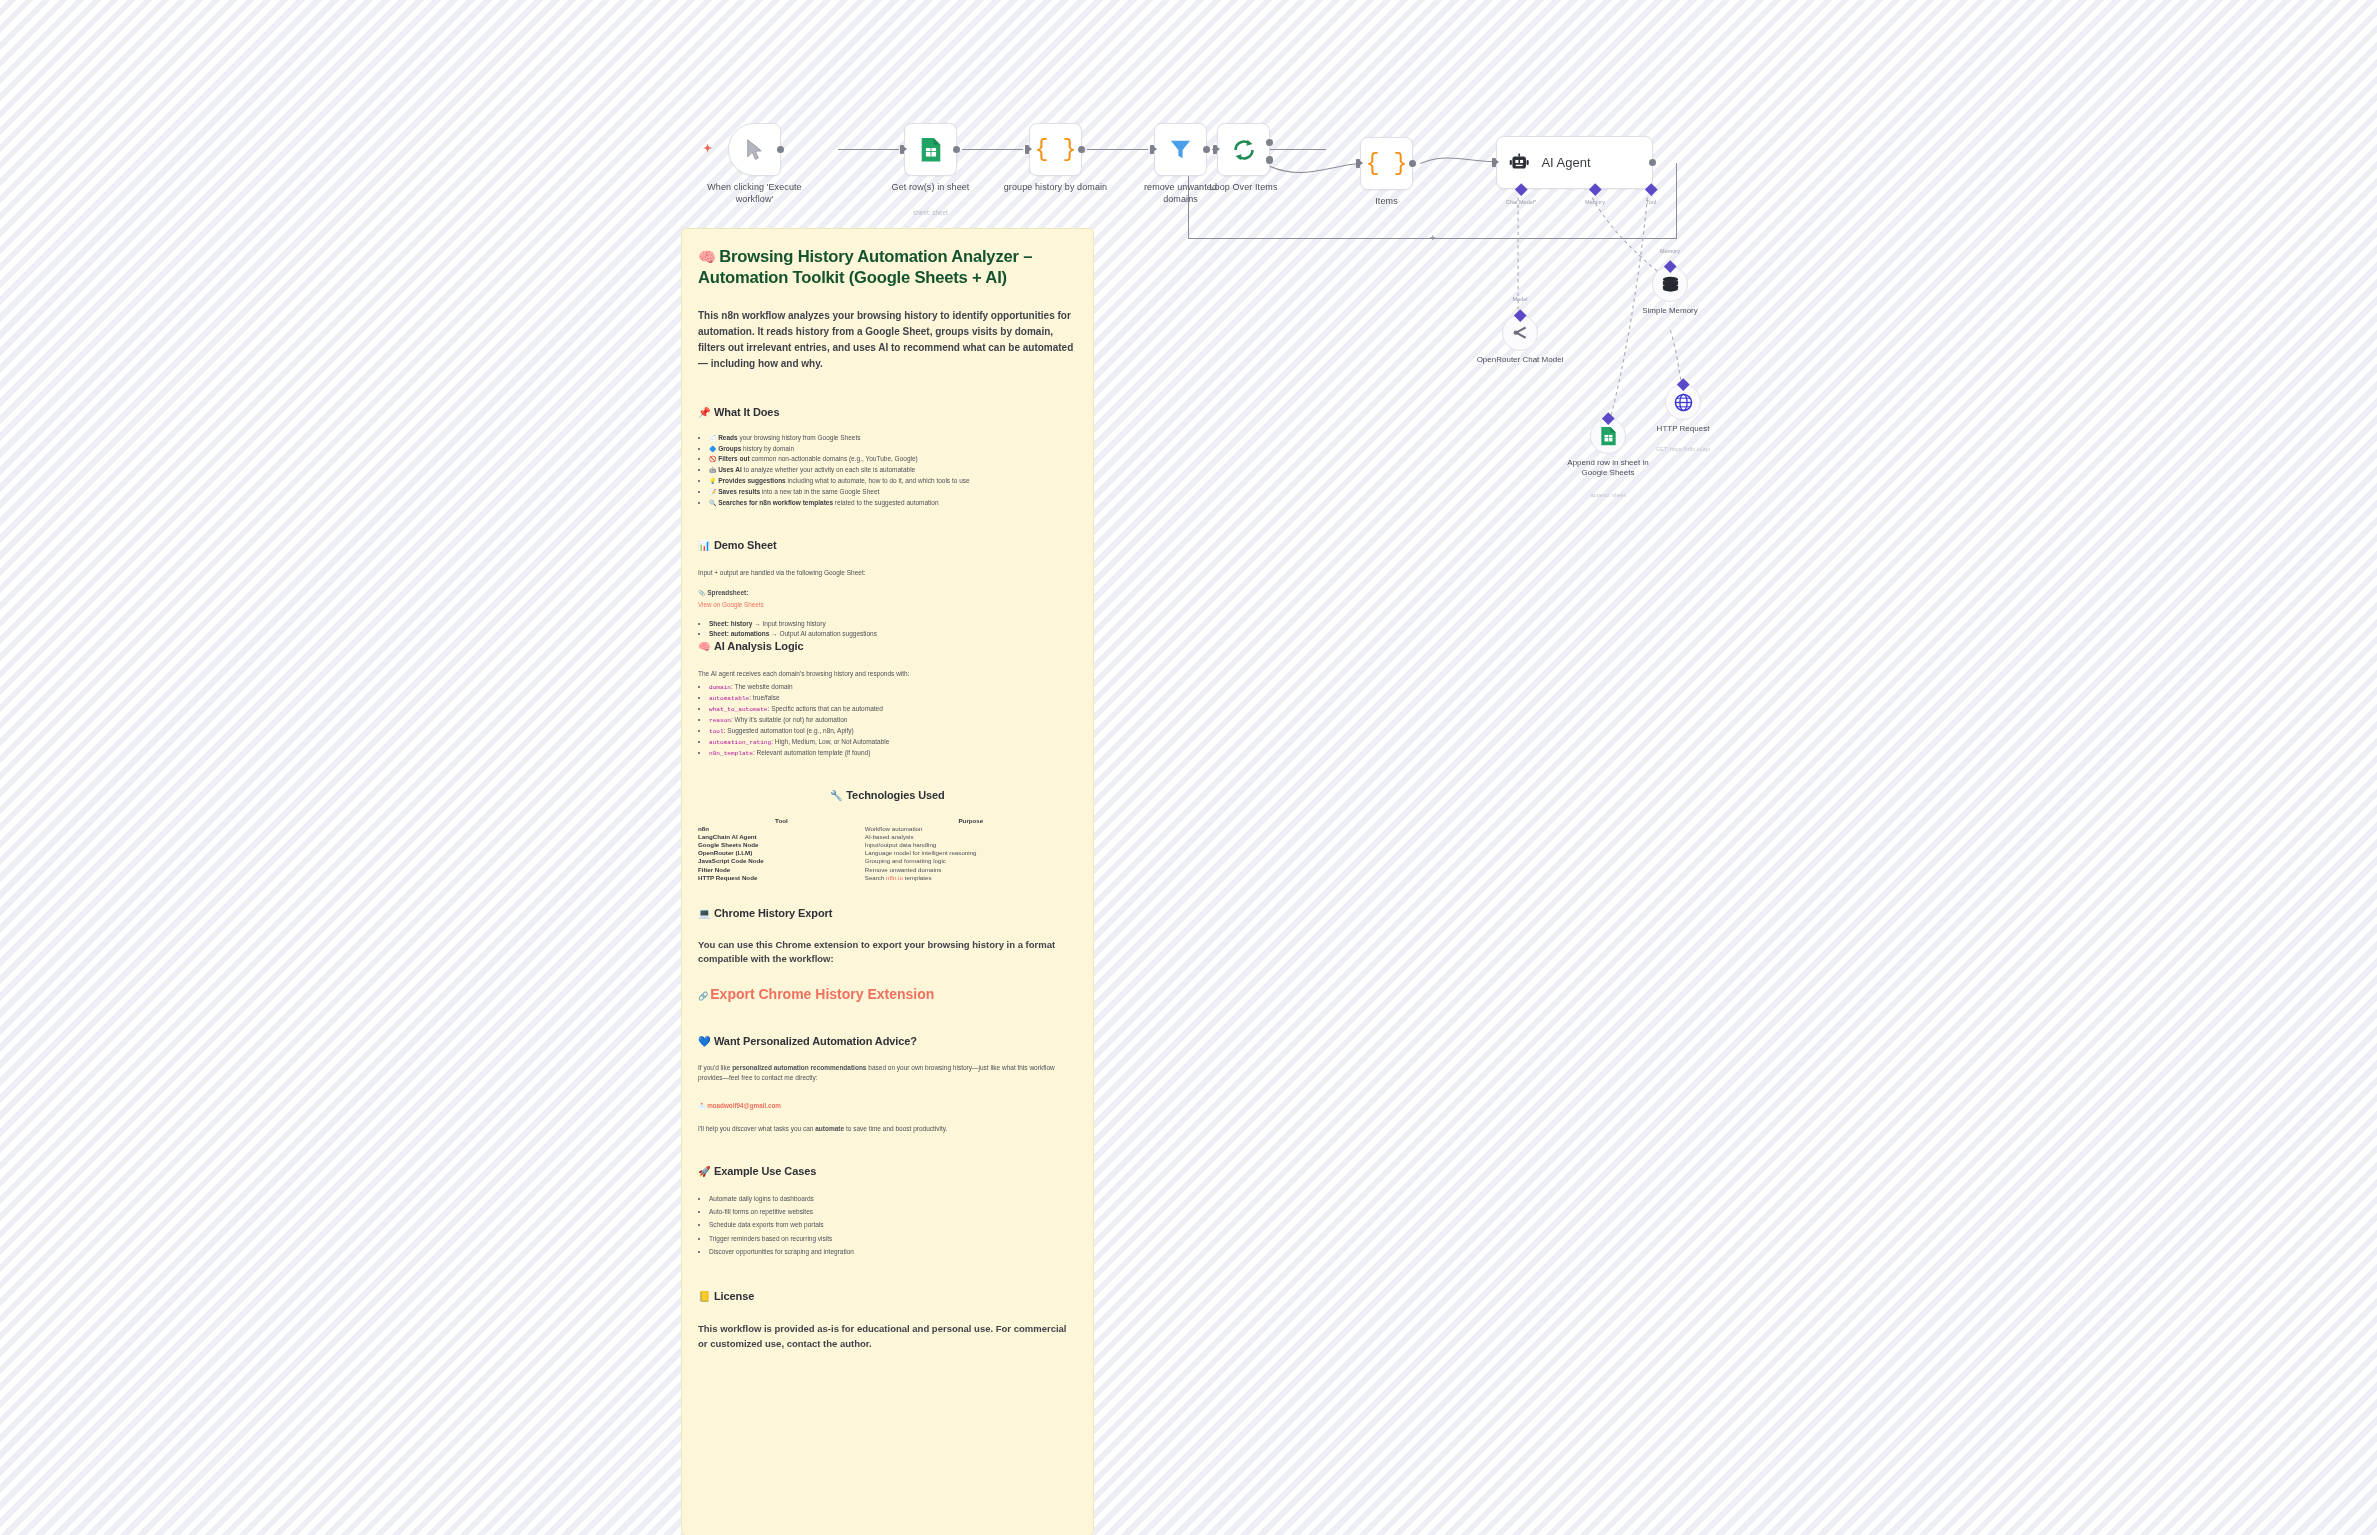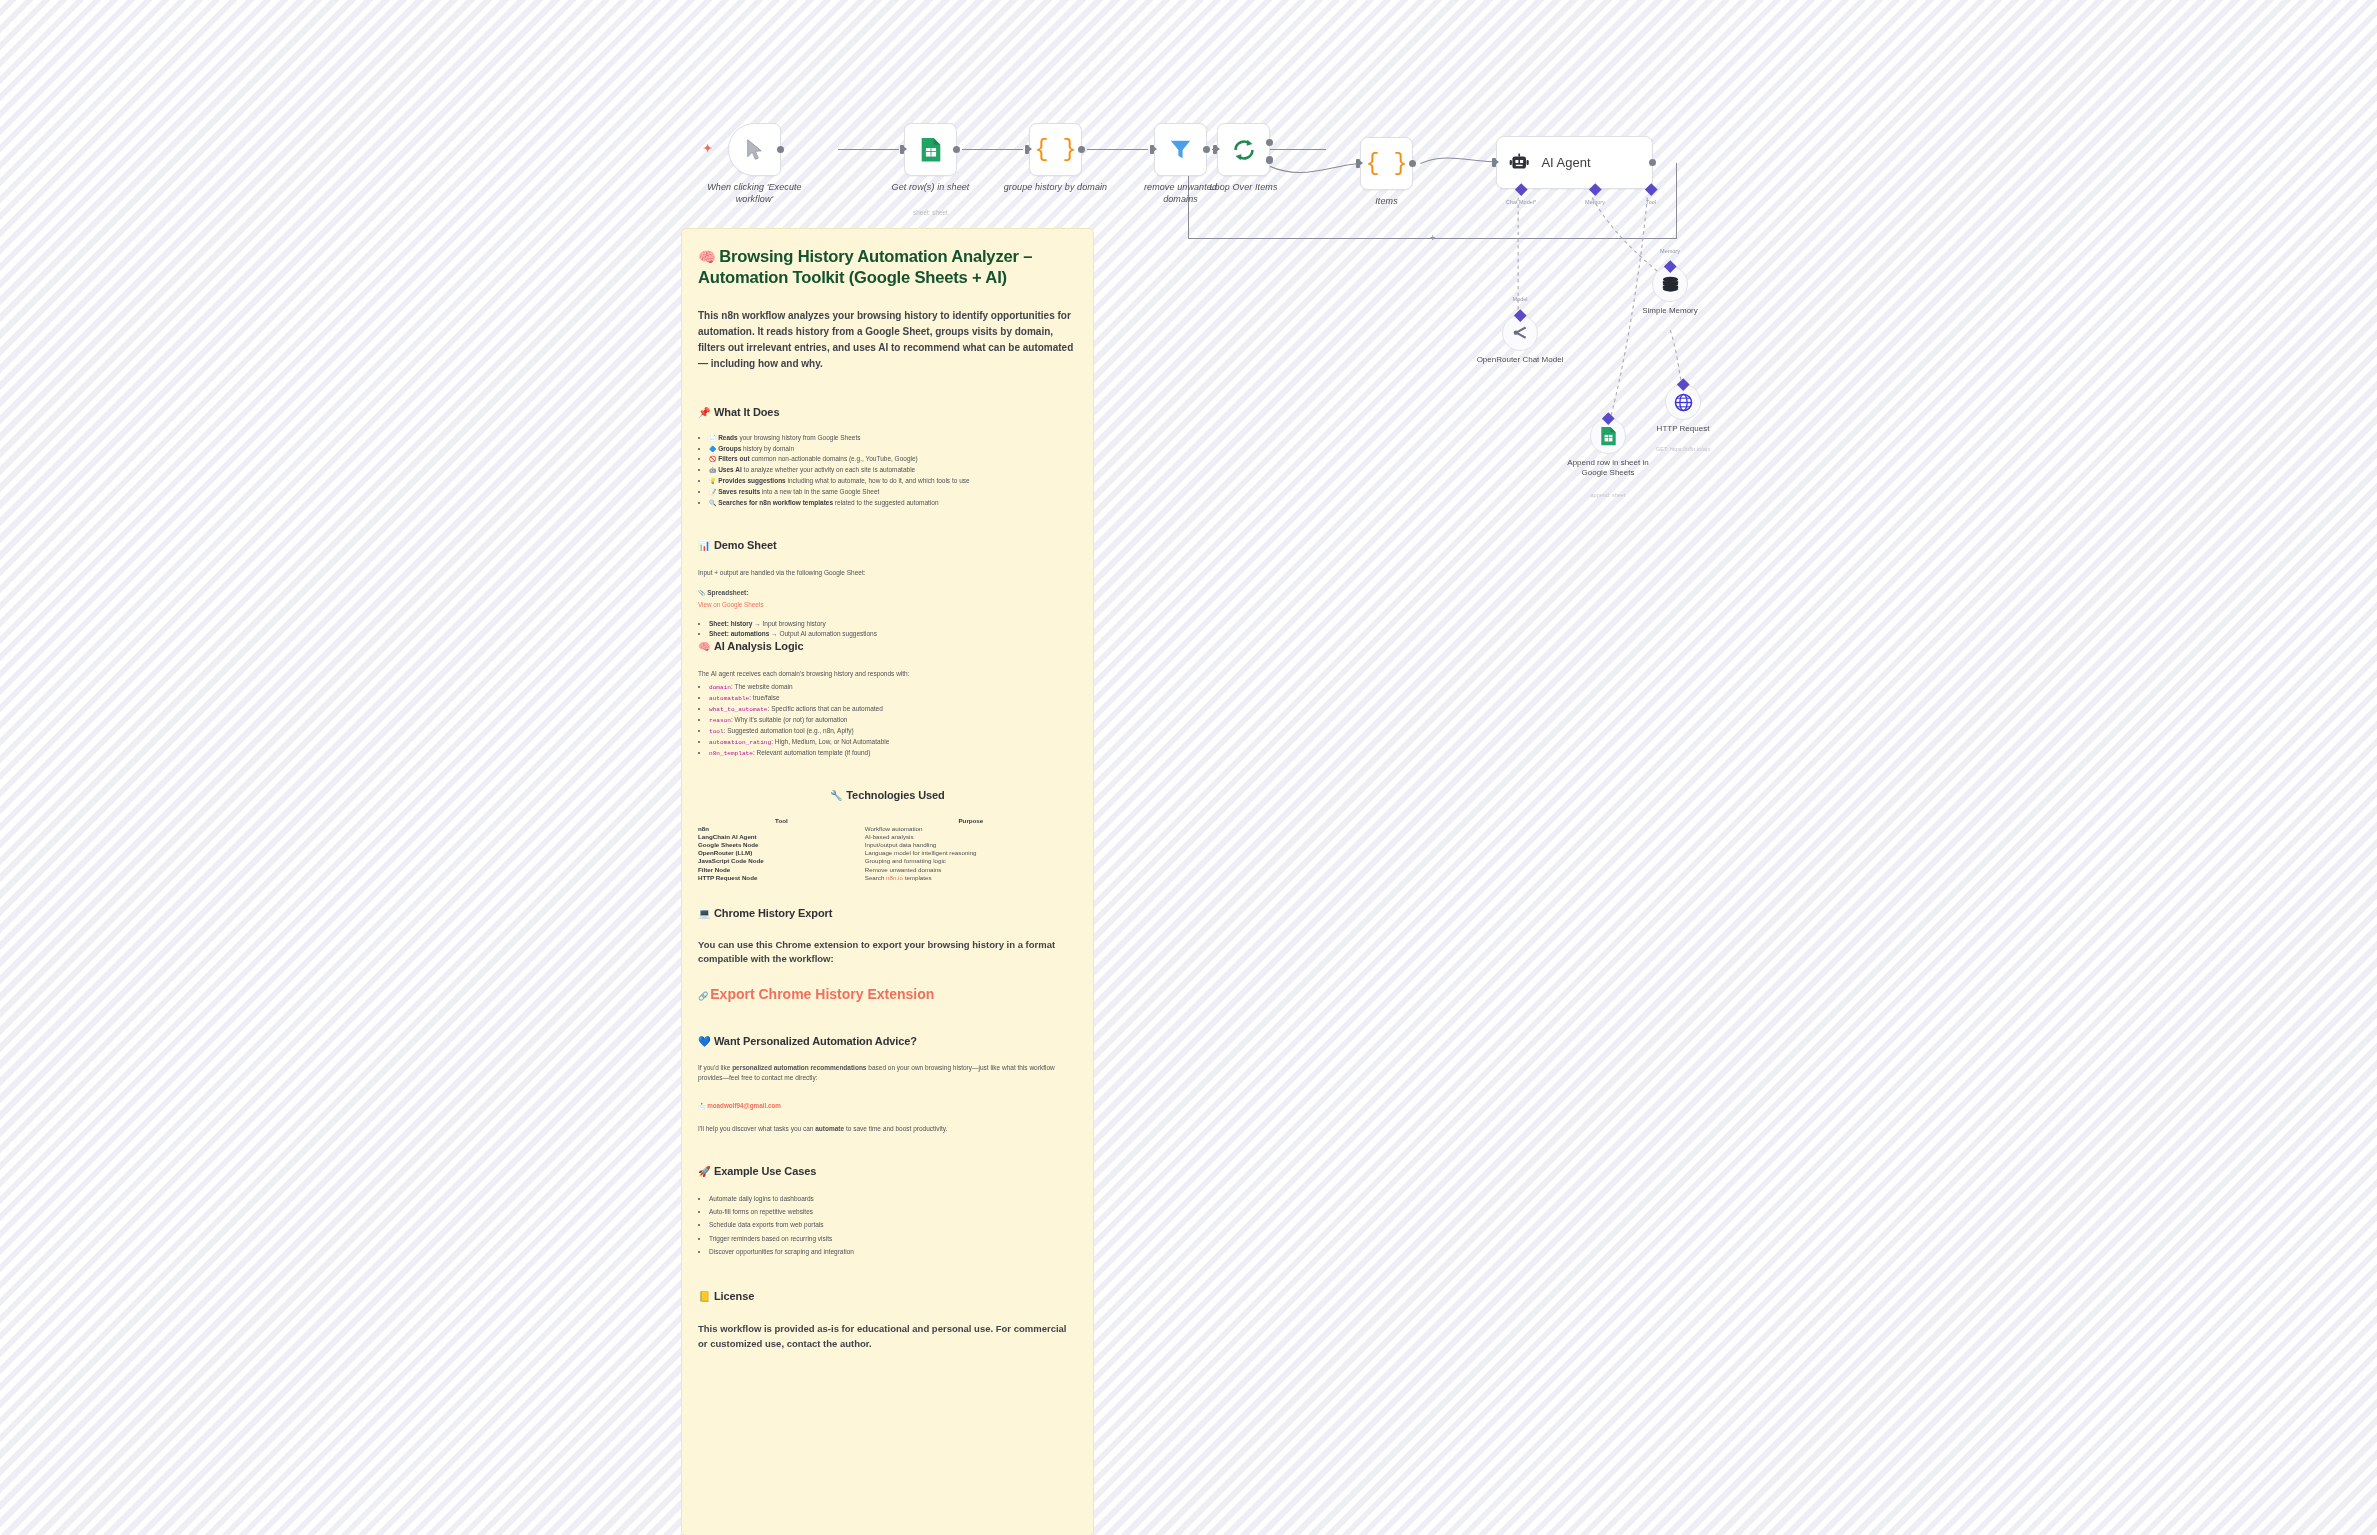--- a/index.html
+++ b/index.html
@@ -44,21 +44,20 @@
   .node-label {
     position: absolute;
     top: 58px; left: 50%;
     transform: translateX(-50%);
     width: 109px;
     text-align: center;
     font-size: 9px;
     line-height: 1.32;
     color: #4a4d55;
     letter-spacing: 0.1px;
-    font-style: italic;
   }
   .node-sublabel {
     position: absolute;
     top: 85px; left: 50%;
     transform: translateX(-50%);
     width: 119px;
     text-align: center;
     font-size: 6.4px;
     color: #b9bcc4;
     line-height: 1.3;

